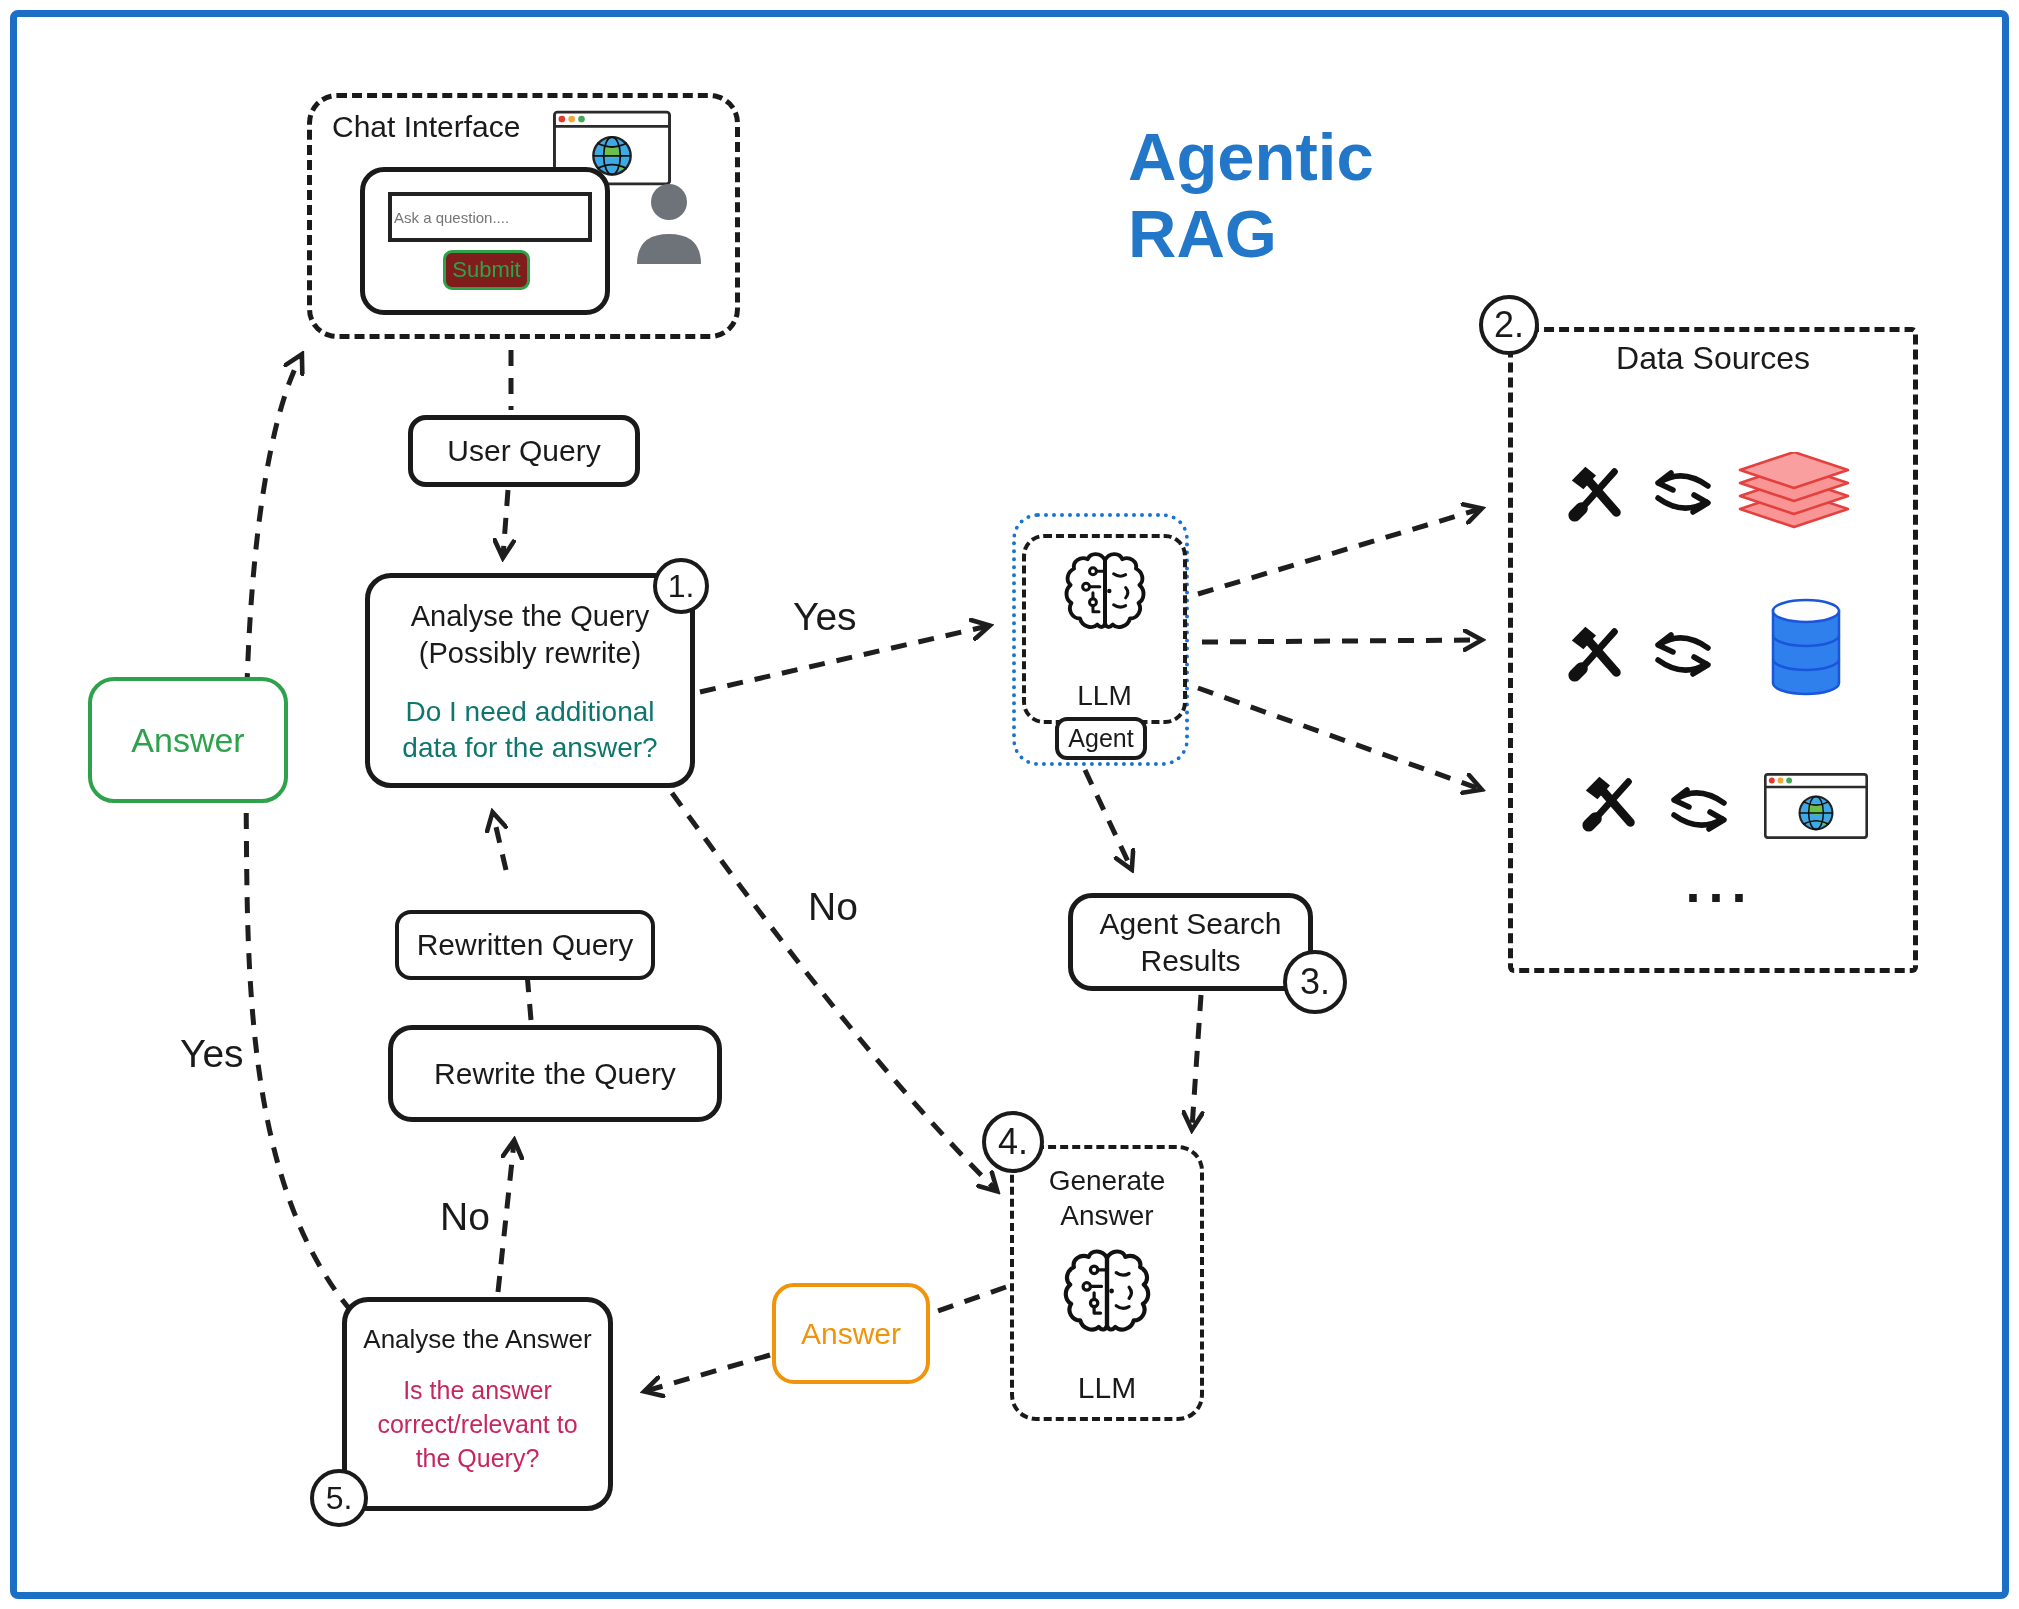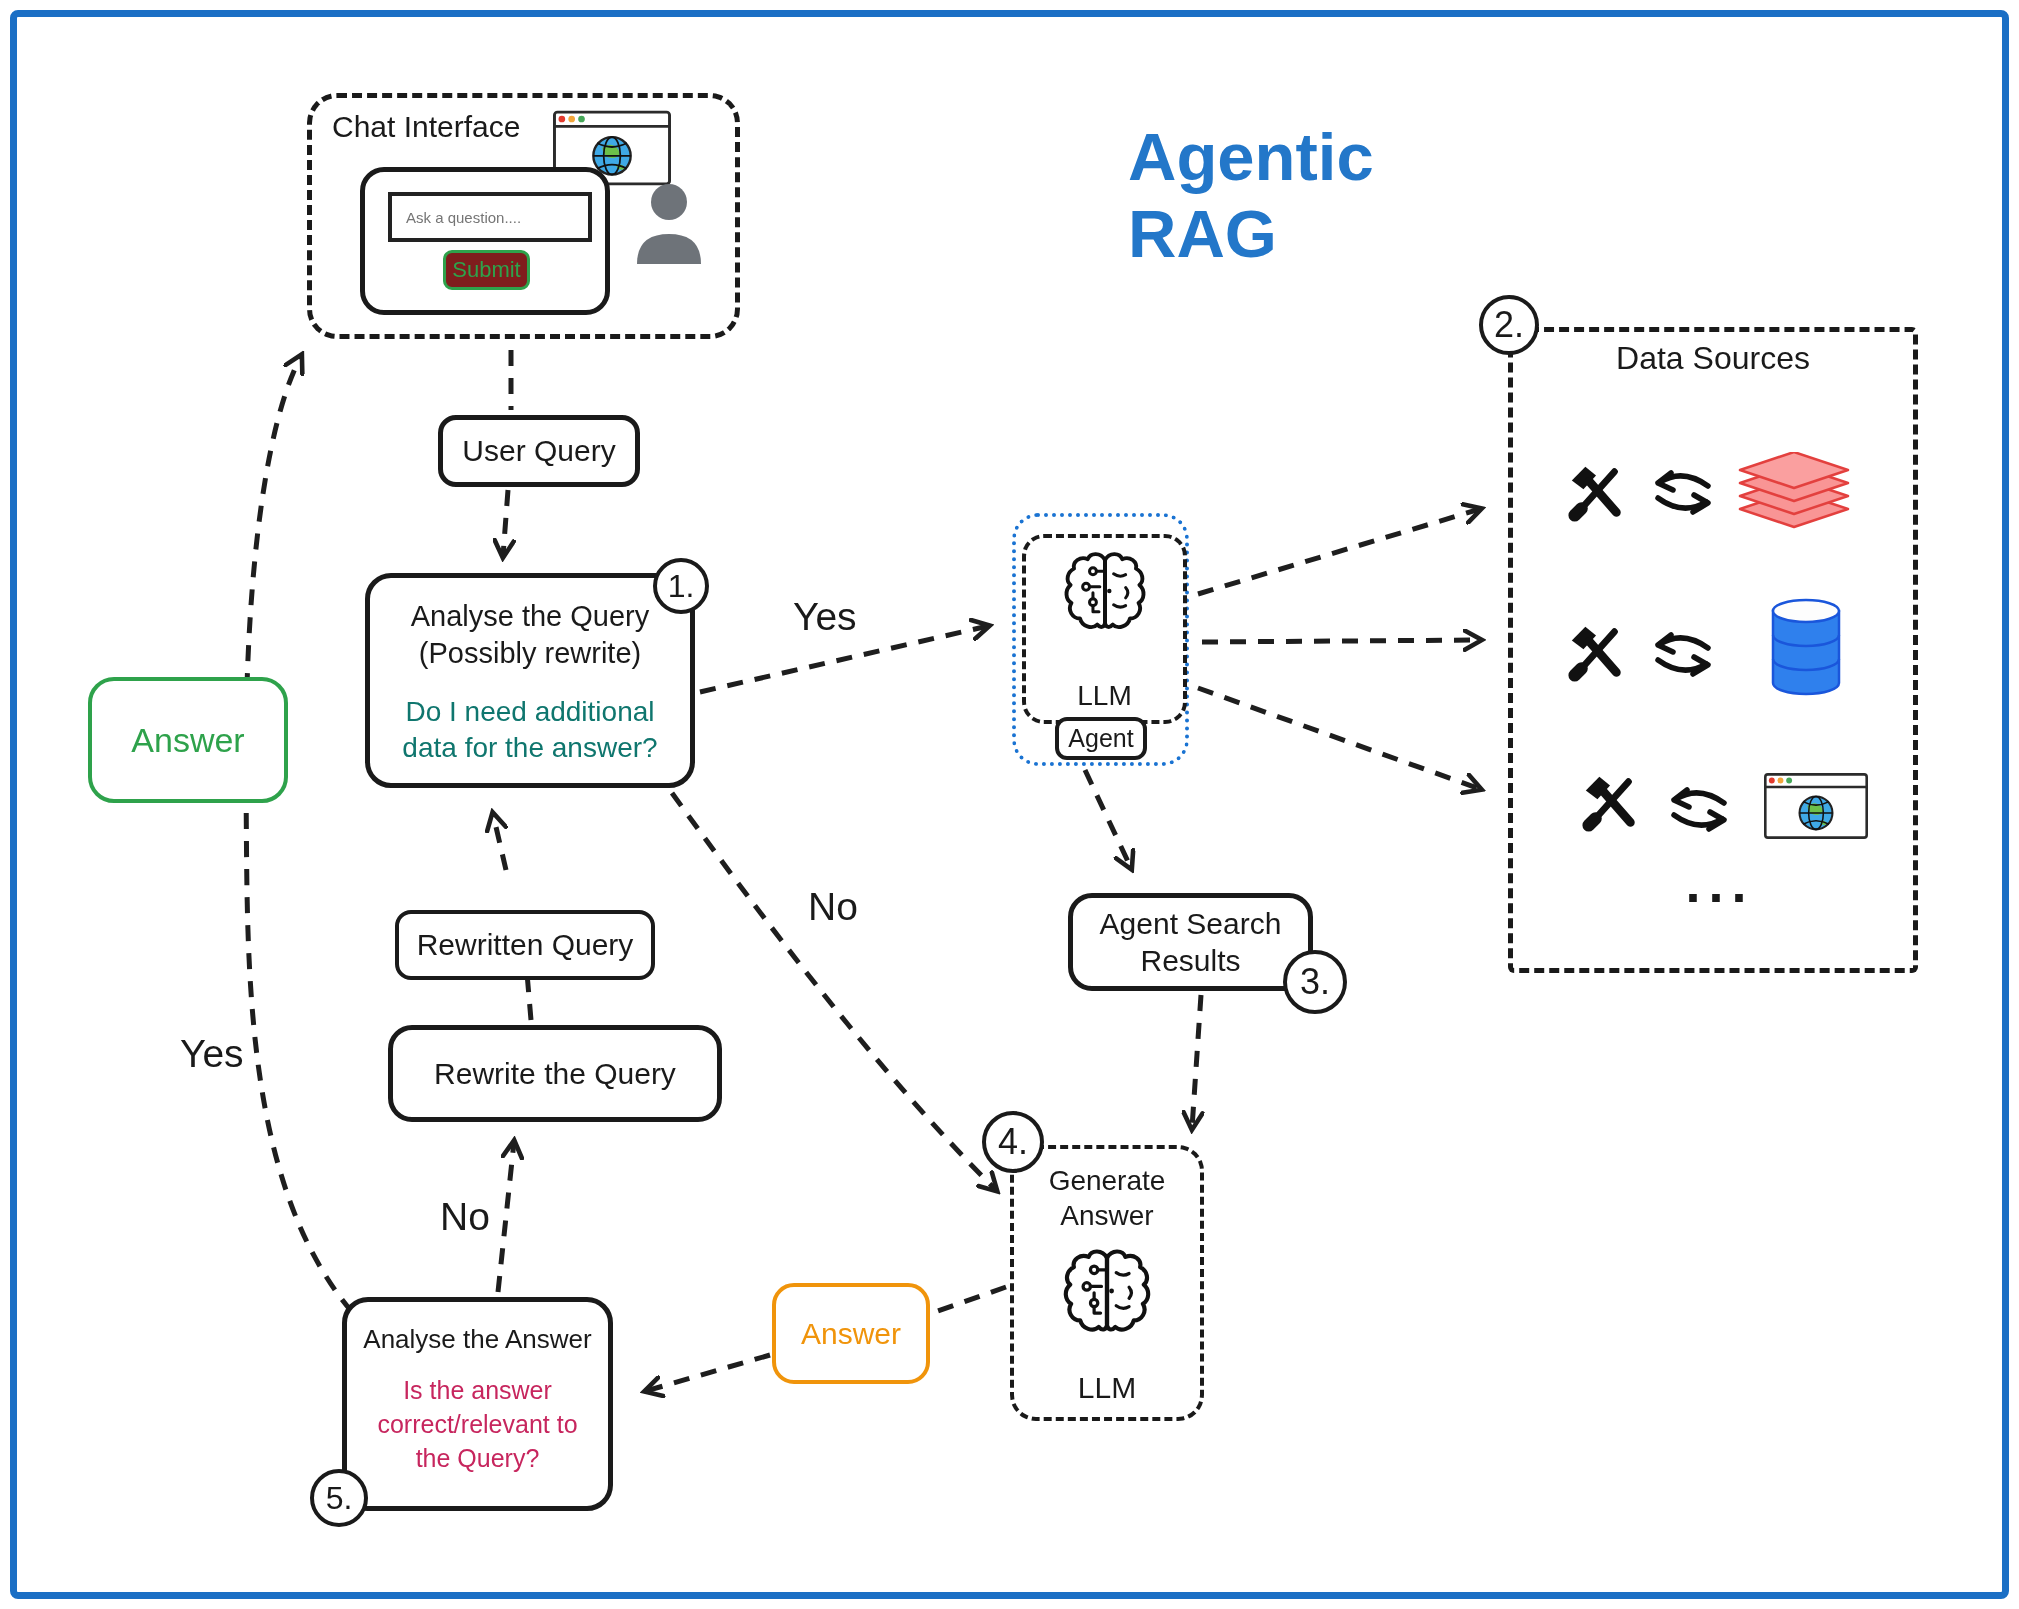--- a/index.html
+++ b/index.html
@@ -14,25 +14,25 @@
          display:flex;align-items:center;justify-content:center;font-size:32px;box-sizing:border-box;}
   .lbl{display:flex;align-items:center;justify-content:center;text-align:center;box-sizing:border-box;}
   
   #chatbox{left:307px;top:93px;width:433px;height:246px;border:5px dashed #1a1a1a;border-radius:30px;z-index:2;background:transparent;}
   #chatlabel{left:332px;top:110px;font-size:30px;z-index:3;}
   #chatwin{left:553px;top:110px;z-index:2;}
   #person{left:633px;top:178px;z-index:3;}
   #chatinner{left:360px;top:167px;width:250px;height:148px;border:5px solid #1a1a1a;border-radius:24px;z-index:4;background:#fff;}
   #askwrap{left:388px;top:192px;width:196px;height:42px;border:4px solid #222;z-index:5;background:#fff;}
   #askwrap input{width:100%;height:100%;border:none;outline:none;font-size:15px;color:#6b7280;
-                 font-family:"Liberation Sans",sans-serif;padding:0 14px;box-sizing:border-box;background:transparent;}
+                 font-family:"Liberation Sans",sans-serif;padding:0 2px;box-sizing:border-box;background:transparent;}
   #submit{left:443px;top:250px;width:87px;height:40px;border:3px solid #2ea24b;border-radius:9px;background:#7f1d1d;
           color:#2ea24b;font-size:22px;z-index:5;font-family:"Liberation Sans",sans-serif;cursor:pointer;}
   
-  #userquery{left:408px;top:415px;width:202px;height:72px;border:5px solid #1a1a1a;border-radius:18px;font-size:30px;margin-left:30px;}
+  #userquery{left:408px;top:415px;width:232px;height:72px;border:5px solid #1a1a1a;border-radius:18px;font-size:30px;}
   #analysequery{left:365px;top:573px;width:330px;height:215px;border:5px solid #1a1a1a;border-radius:26px;padding-top:20px;}
   #analysequery .t{font-size:29px;line-height:37px;}
   #analysequery .q{font-size:28px;line-height:36px;color:#0f766e;margin-top:22px;padding:0 18px;}
   #b1{left:653px;top:558px;width:56px;height:56px;}
   #answerleft{left:88px;top:677px;width:200px;height:126px;border:4px solid #2ea24b;border-radius:26px;
               color:#2ea24b;font-size:34px;}
   #rewritten{left:395px;top:874px;width:260px;height:70px;border:4px solid #1a1a1a;border-radius:16px;font-size:30px;margin-top:36px;}
   #rewrite{left:388px;top:1025px;width:334px;height:97px;border:5px solid #1a1a1a;border-radius:24px;font-size:30px;}
   #analyseanswer{left:342px;top:1297px;width:271px;height:214px;border:5px solid #1a1a1a;border-radius:26px;padding-top:22px;}
   #analyseanswer .t{font-size:26px;}

